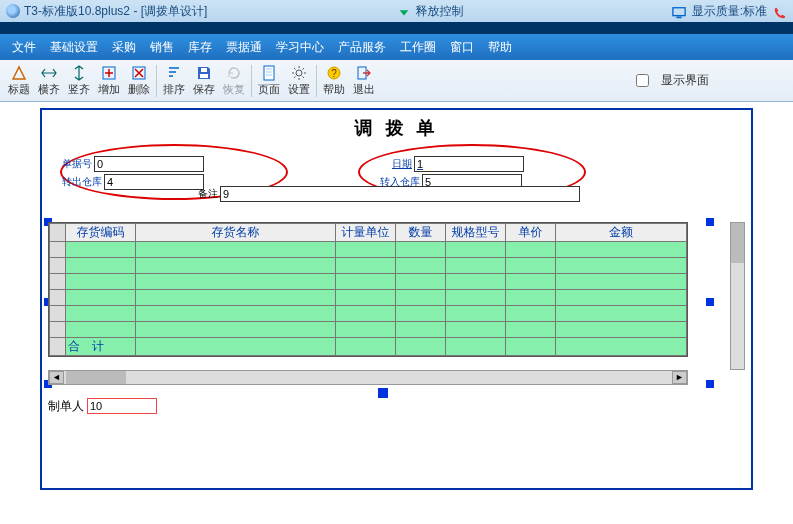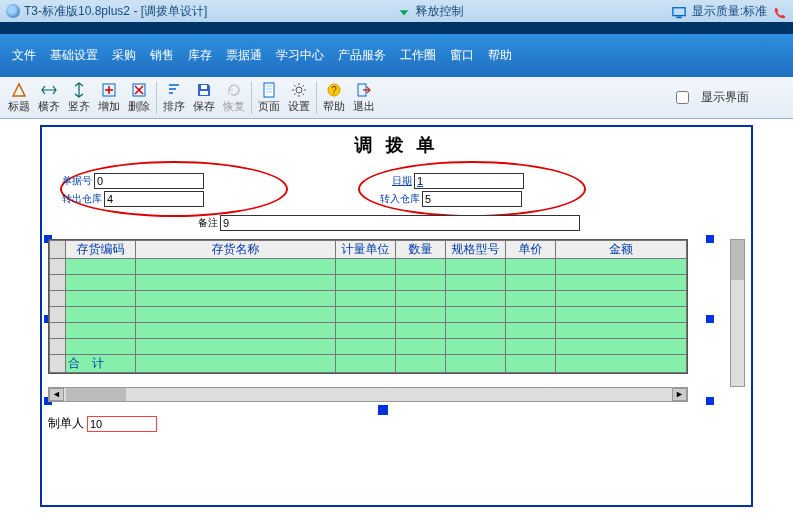--- a/index.html
+++ b/index.html
@@ -33,21 +33,21 @@
   .top-right-controls {
     display: flex; align-items: flex-end; gap: 6px;
     font-size: 12px; color: #1a4d80;
   }
   .ctrl-icon { width:14px; height:14px; display:inline-block; }
   .release-area { margin-left: 190px; color:#1a4d80; display:flex; align-items:center; gap:4px;}
   
   .darkstrip { height: 12px; background:#036; }
   
   .menubar {
-    height: 43px;
+    height: 26px;
     background: linear-gradient(#2f8fe0, #1f6fc0);
     display: flex;
     align-items: center;
     padding: 0 12px;
     color: #fff;
     gap: 14px;
   }
   .menubar span { cursor: default; }
   
   .toolbar {
@@ -63,21 +63,21 @@
     text-align: center;
     font-size: 11px;
     color: #333;
     cursor: default;
     display: flex; flex-direction: column; align-items: center;
     gap: 0px;
   }
   .tb-icon { width:18px; height:18px; display:flex; align-items:center; justify-content:center; }
   .tb-icon svg { width:16px; height:16px; }
   .tb-sep { width:1px; height:32px; background:#bcc; margin:0 2px; }
-  .display-cb { margin-left:auto; margin-right:40px; display:flex; align-items:center; gap:12px; color:#333; }
+  .display-cb { margin-left:auto; margin-right:80px; display:flex; align-items:center; gap:12px; color:#333; }
   
   .canvas {
     position: relative;
     margin: 6px 40px 0 40px;
     border: 2px solid #0033aa;
     height: 382px;
     background: #fff;
   }
   .form-title {
     text-align: center;
@@ -127,21 +127,21 @@
     border:2px solid #d00;
     border-radius:50%;
     pointer-events:none;
   }
   .ellipse.left { left:18px; top:34px; width:228px; height:56px; }
   .ellipse.right{ left:316px; top:34px; width:228px; height:56px; }
   
   .handle { position:absolute; width:8px; height:8px; background:#0033dd; }
   
   .bottom-fields { position:absolute; left:6px; top:288px; display:flex; align-items:center; gap:60px; }
-  .bottom-fields .fld { display:flex; align-items:flex-end; gap:3px; color:#000;}
+  .bottom-fields .fld { display:flex; align-items:flex-start; gap:3px; color:#000;}
   .bottom-fields input { width:70px; height:16px; border:1px solid #ef4444; font-size:11px; padding:0 2px;}
   .center-handle { position:absolute; left:336px; top:278px; width:10px; height:10px; background:#0033dd;}
 </style>
 </head>
 <body>
 
 <div class="titlebar">
   <span class="title-icon"></span>
   <span>T3-标准版10.8plus2 - [调拨单设计]</span>
   <span class="release-area">
@@ -318,21 +318,21 @@
     <input style="width: 100px;" value="4">
   </div>
   <div class="field-row" style="left:350px; top:46px;text-decoration:underline;">
     <label>日期</label>
     <input style="width: 110px;" value="1">
   </div>
   <div class="field-row" style="left:338px; top:64px;">
     <label>转入仓库</label>
     <input style="width: 100px;" value="5">
   </div>
-  <div class="field-row remark-row" style="left:156px; top:88px;">
+  <div class="field-row remark-row" style="left:156px; top:76px;">
     <label>备注</label>
     <input value="9" style="">
   </div>
 
   <div class="handle" style="left:2px; top:108px;"></div>
   <div class="handle" style="left:664px; top:108px;"></div>
   <div class="handle" style="left:2px; top:188px;"></div>
   <div class="handle" style="left:664px; top:188px;"></div>
   <div class="handle" style="left:2px; top:270px;"></div>
   <div class="handle" style="left:664px; top:270px;"></div>

